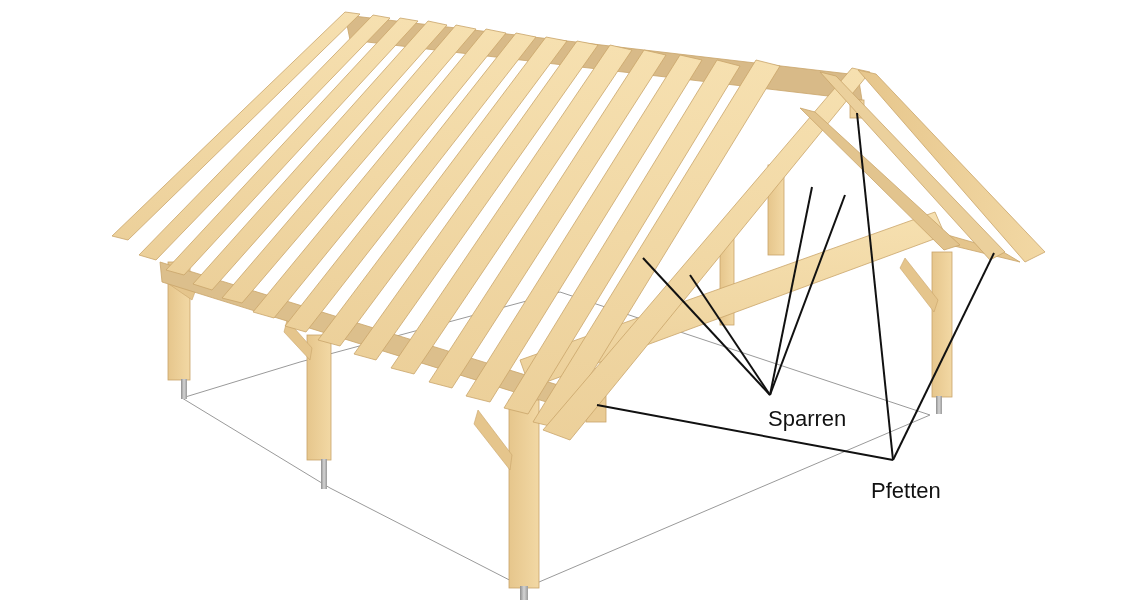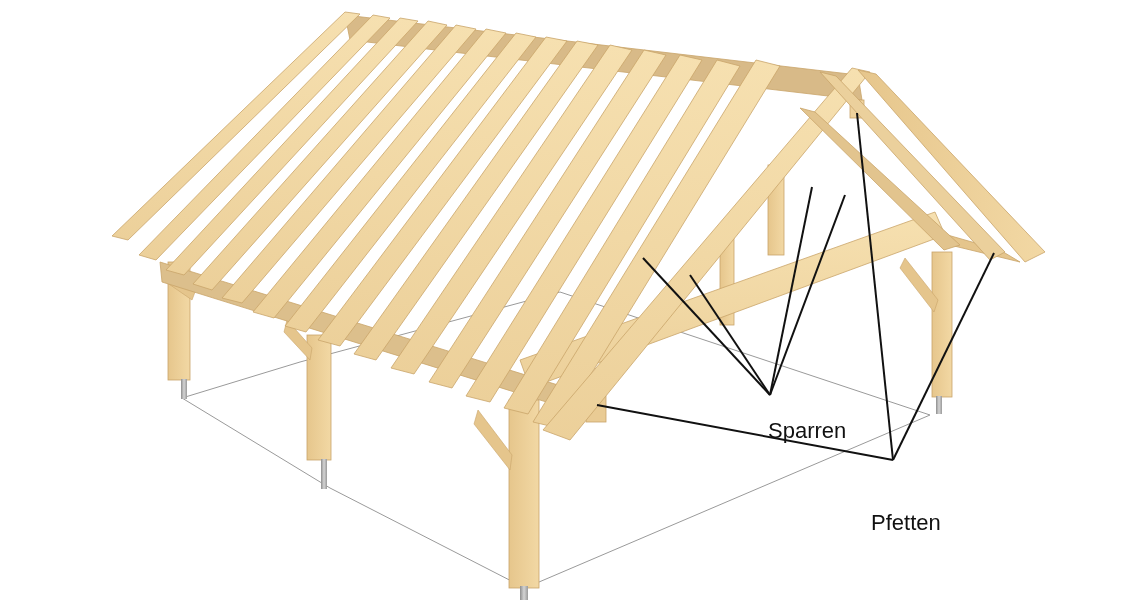--- a/index.html
+++ b/index.html
@@ -1,20 +1,20 @@
 <!DOCTYPE html>
 <html><head>
 <meta charset="utf-8">
 <style>
   html,body{margin:0;padding:0;background:#ffffff;}
   body{width:1140px;height:600px;overflow:hidden;position:relative;font-family:"Liberation Sans",sans-serif;}
   #diagram{position:absolute;left:0;top:0;width:1140px;height:600px;}
   .label{position:absolute;font-family:"Liberation Sans",sans-serif;font-size:22px;color:#111111;line-height:1;white-space:nowrap;}
-  #label-sparren{left:768px;top:420px;}
-  #label-pfetten{left:871px;top:480px;margin-top:32px;}
+  #label-sparren{left:768px;top:408px;}
+  #label-pfetten{left:871px;top:480px;}
 </style>
 </head>
 <body>
 
 <svg id="diagram" viewBox="0 0 1140 600" xmlns="http://www.w3.org/2000/svg">
   <defs>
     <linearGradient id="woodTop" x1="0" y1="0" x2="0" y2="1">
       <stop offset="0" stop-color="#f6e0b0"></stop>
       <stop offset="1" stop-color="#ecd09a"></stop>
     </linearGradient>

